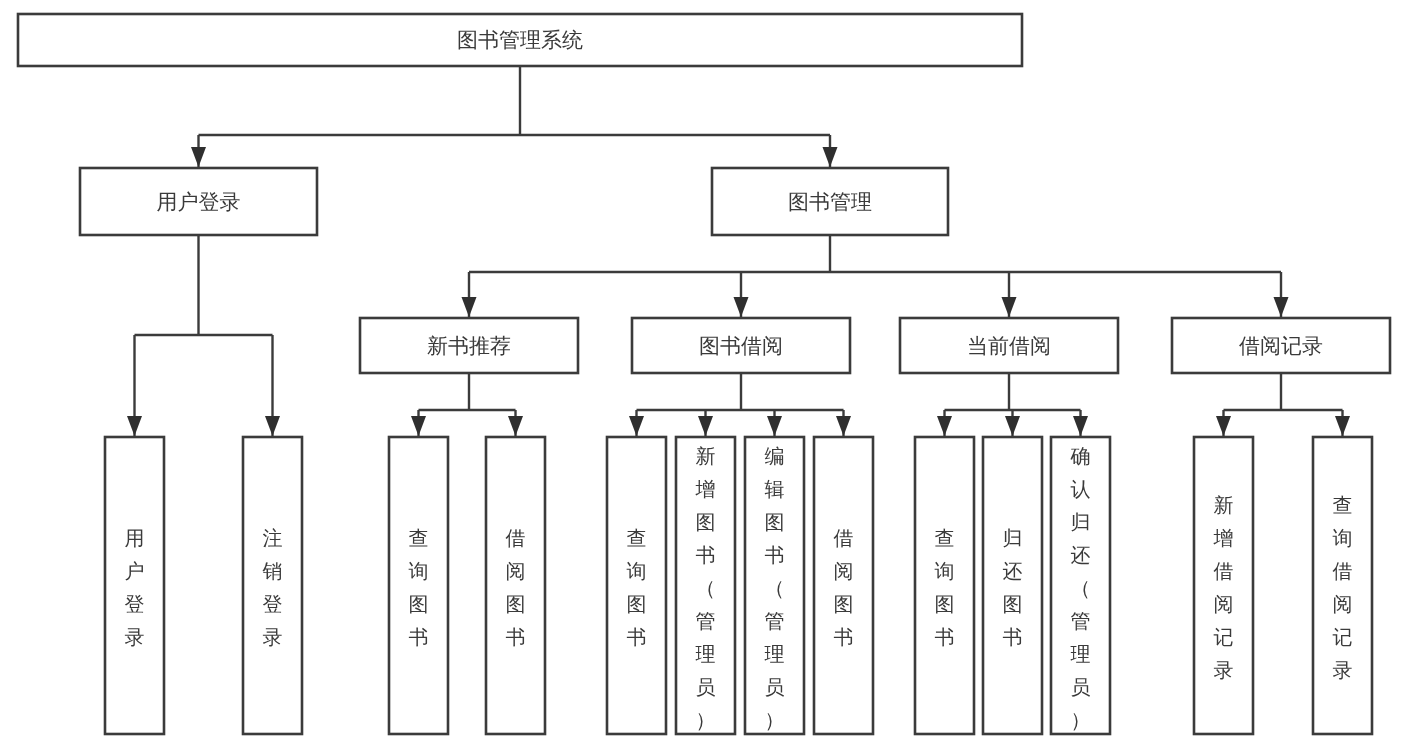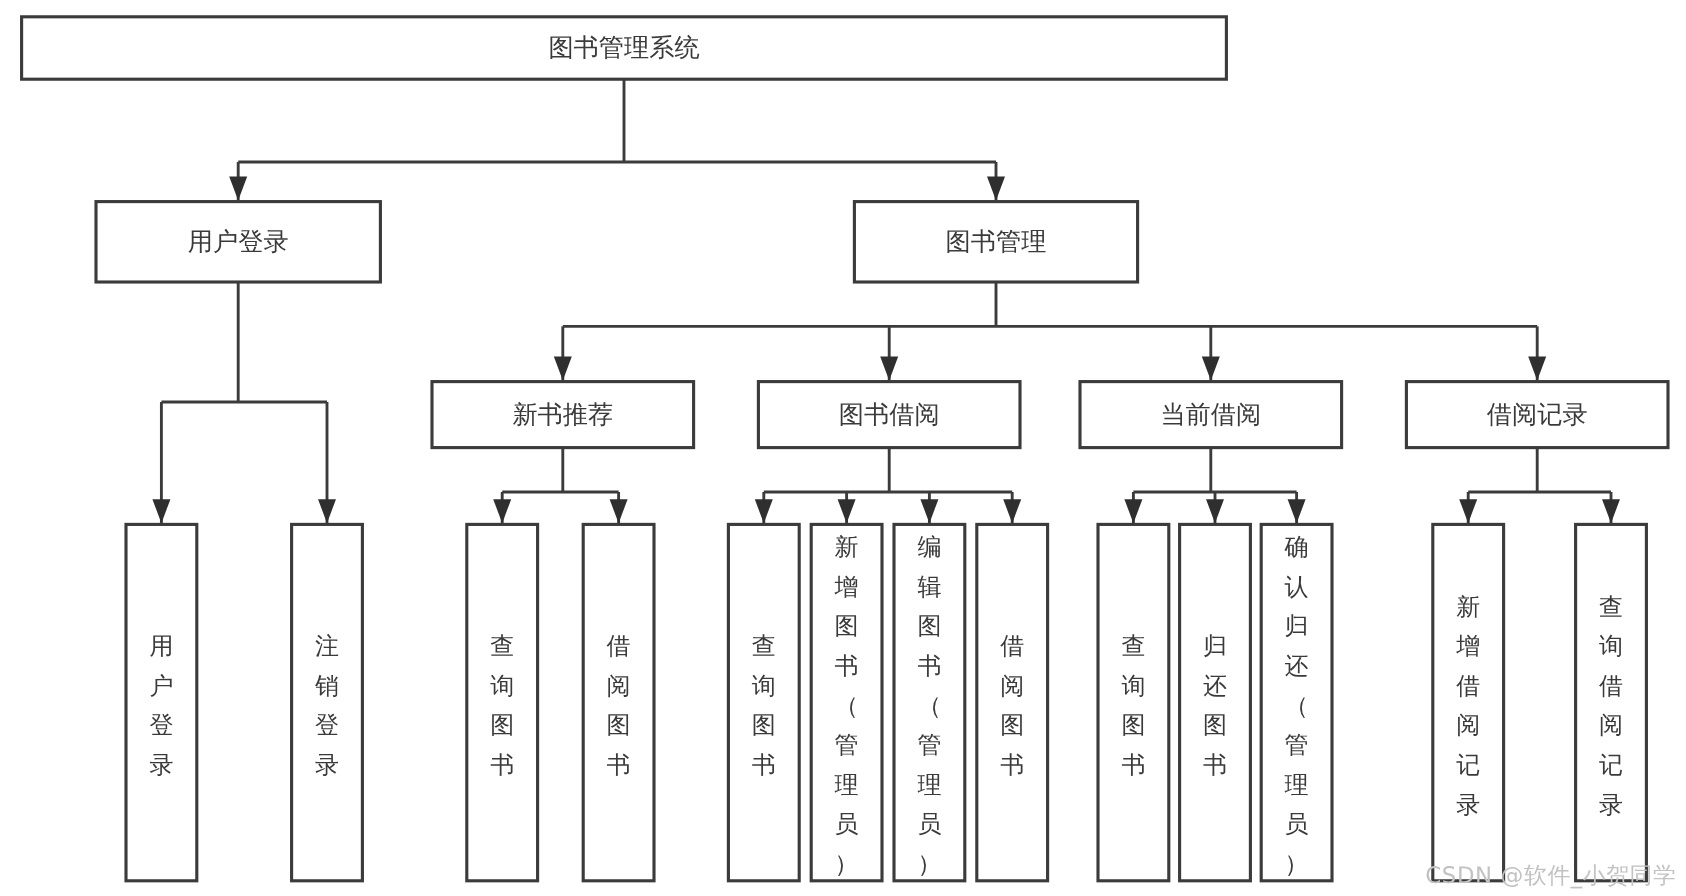--- a/index.html
+++ b/index.html
@@ -210,14 +210,13 @@
           <text x="1223.5" y="512.24" class="leaf-label"><tspan x="1223.5" dy="0">新</tspan><tspan x="1223.5" dy="33">增</tspan><tspan x="1223.5" dy="33">借</tspan><tspan x="1223.5" dy="33">阅</tspan><tspan x="1223.5" dy="33">记</tspan><tspan x="1223.5" dy="33">录</tspan></text>
         </g>
         <g>
           <rect x="1313" y="437" width="59" height="297" class="leaf-rect"></rect>
           <text x="1342.5" y="512.24" class="leaf-label"><tspan x="1342.5" dy="0">查</tspan><tspan x="1342.5" dy="33">询</tspan><tspan x="1342.5" dy="33">借</tspan><tspan x="1342.5" dy="33">阅</tspan><tspan x="1342.5" dy="33">记</tspan><tspan x="1342.5" dy="33">录</tspan></text>
         </g>
       </g>
 
   </svg>
 
-  <div class="watermark">CSDN @软件_小贺同学</div>
 </div>
 
 </body></html>

